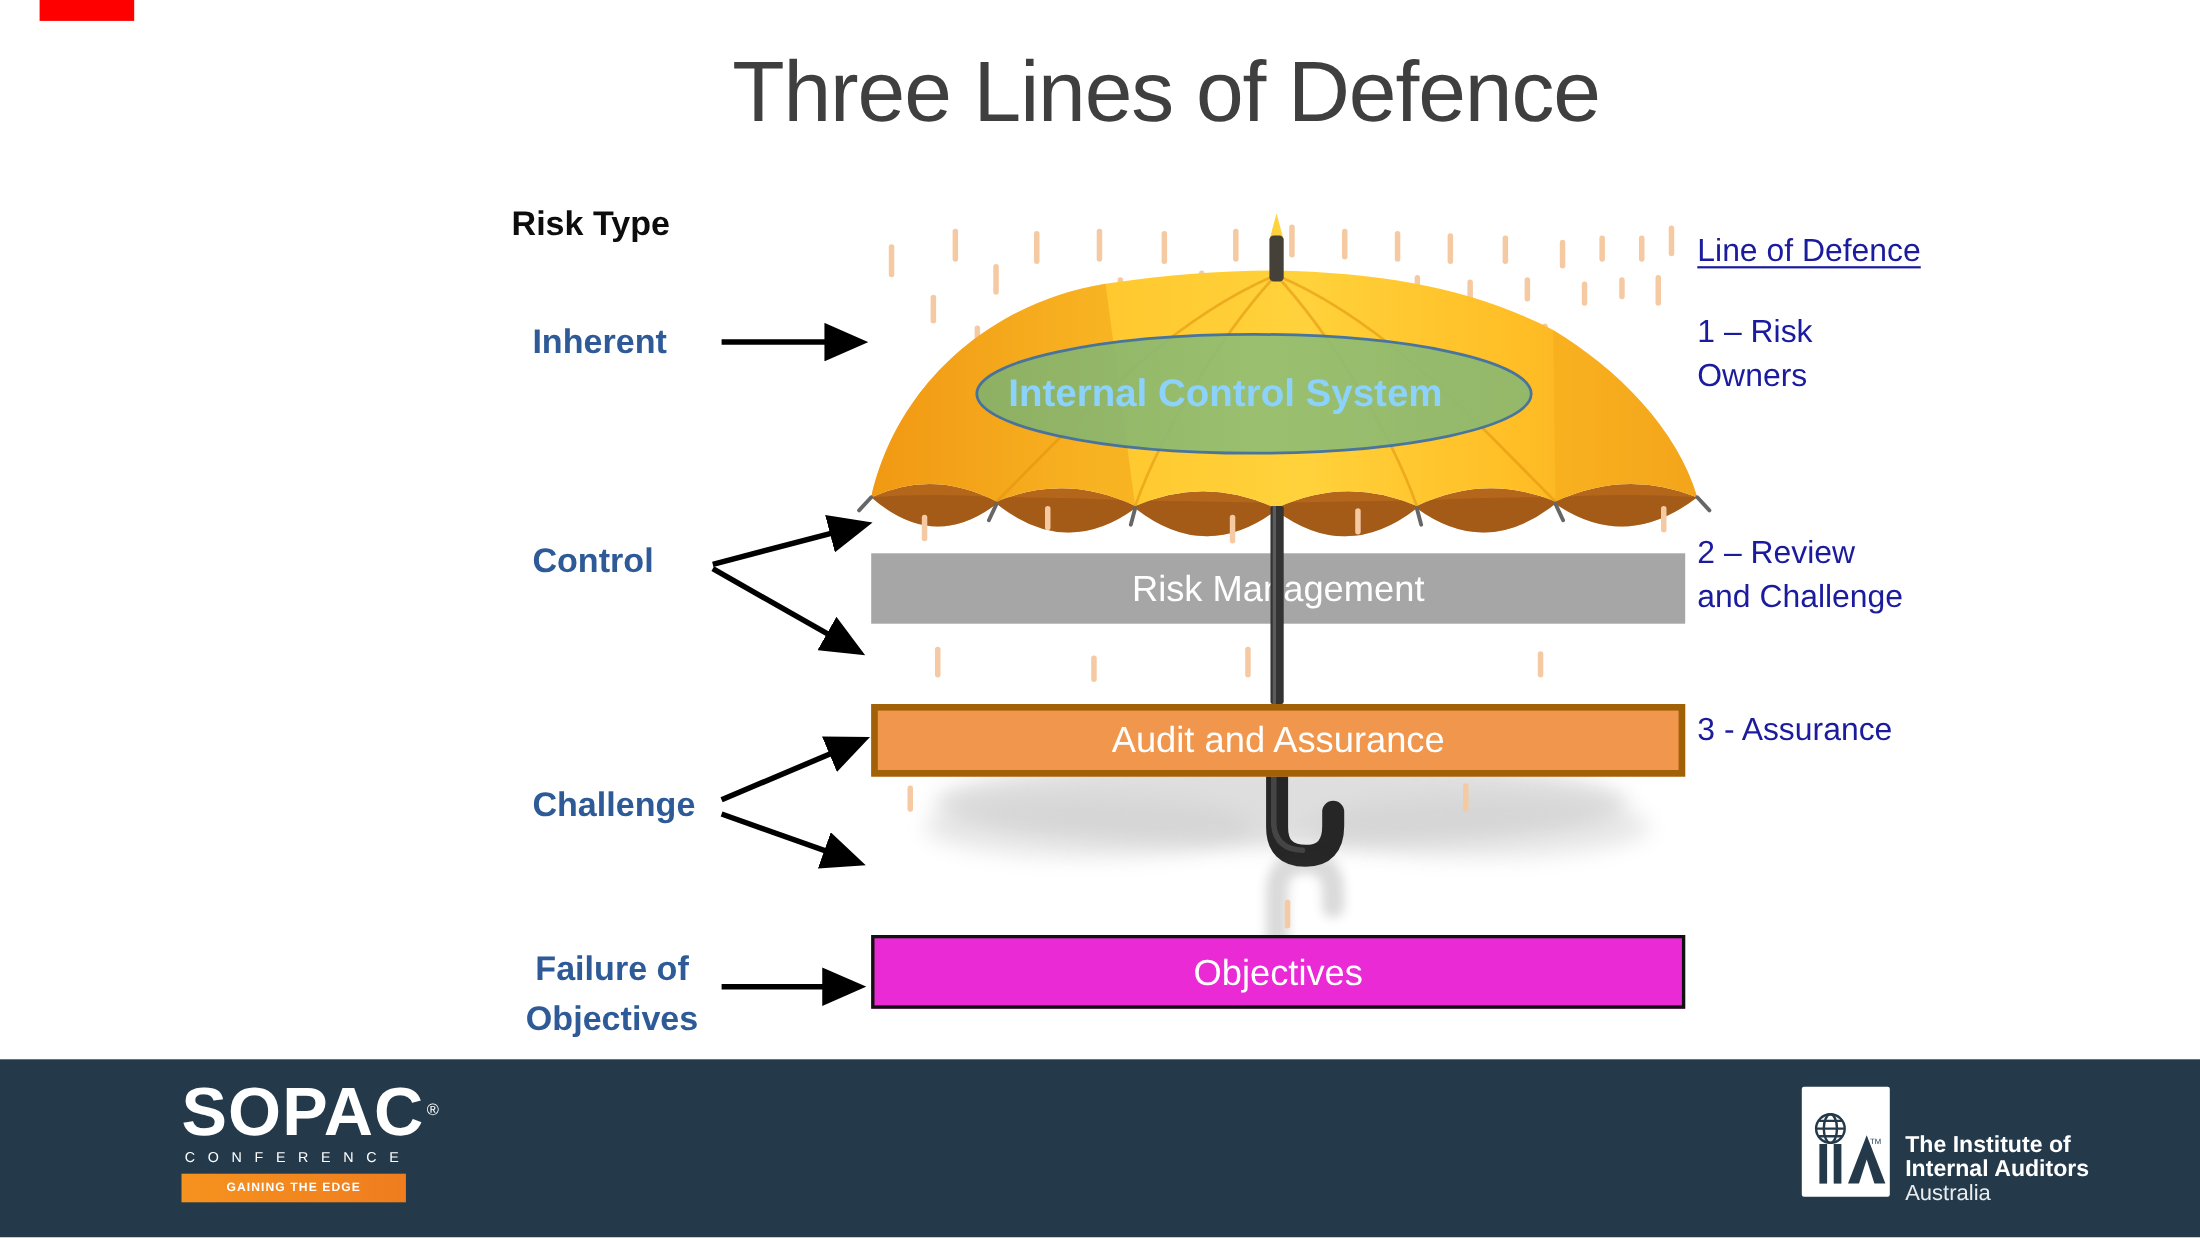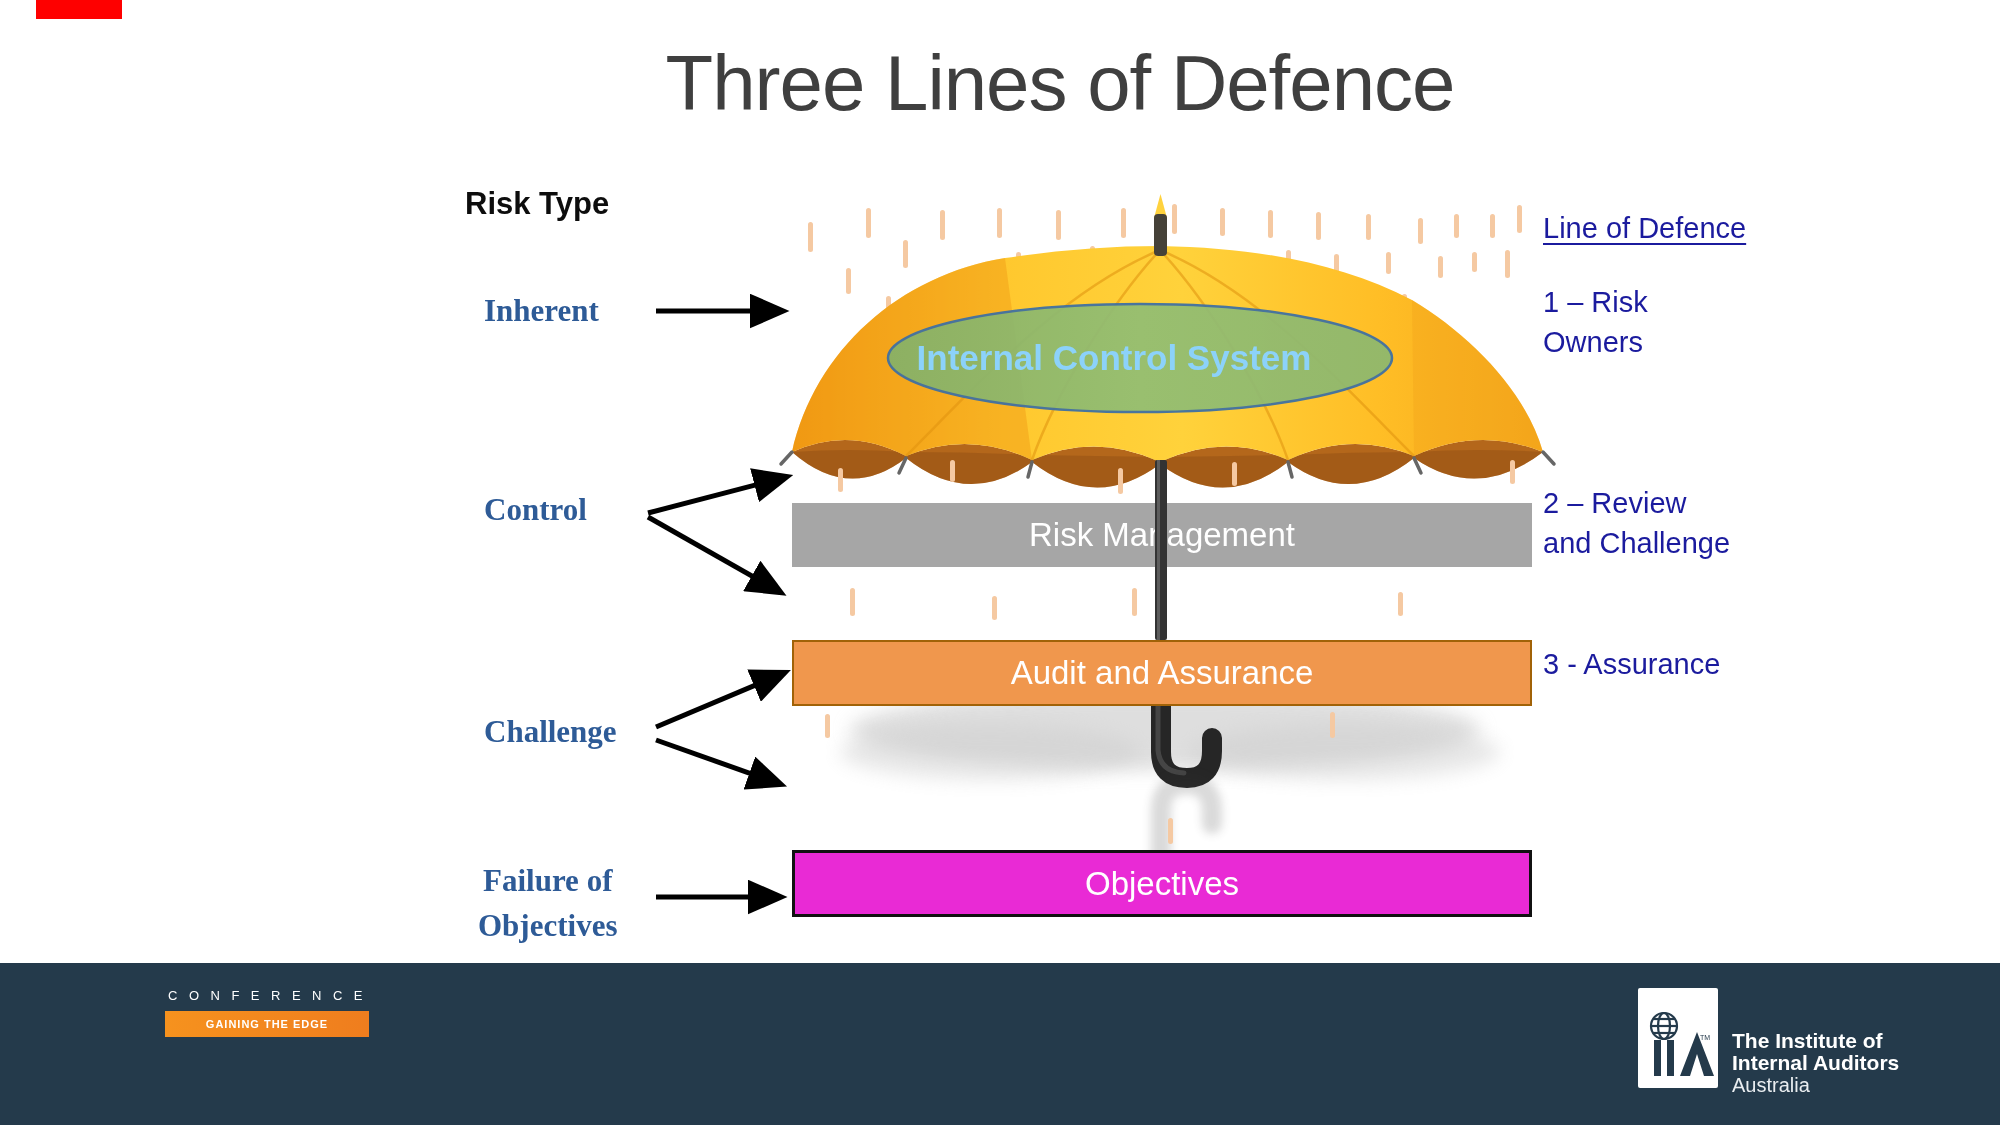--- a/index.html
+++ b/index.html
@@ -9,39 +9,39 @@
 
   
   .corner-mark{left:36px;top:0;width:86px;height:19px;background:var(--corner-mark-red,#fe0000);}
 
   
   .title{left:520px;top:38px;width:1080px;text-align:center;
          font-size:78px;letter-spacing:-1px;color:var(--title-text,#3f3f3f);font-weight:500;}
 
   
   .risk-type{left:465px;top:186px;font-size:31px;font-weight:bold;color:#0d0d0d;text-align:center;}
-  .blue-label{left:484px;font-size:31px;font-weight:bold;color:var(--left-label-blue,#2e5b97);font-family:Liberation Serif, serif;}
+  .blue-label{left:484px;font-size:31px;font-weight:bold;color:var(--left-label-blue,#2e5b97);}
   .lbl-inherent{top:293px;}
   .lbl-control{top:492px;}
   .lbl-detection{top:714px;}
   .lbl-failure{top:858px;left:478px;line-height:45px;text-align:center;}
 
   
   .navy{left:1543px;font-size:29px;color:var(--right-label-navy,#1b1b9e);line-height:40px;}
   .lod-heading{top:208px;text-decoration:underline;text-underline-offset:5px;}
   .dl-1{top:282px;}
   .dl-2{top:483px;}
   .dl-3{top:644px;}
 
   
   .bar{left:792px;width:740px;display:flex;align-items:center;justify-content:center;
        color:#fff;font-size:33px;z-index:2;}
   .bar-gray{top:503px;height:64px;background:var(--risk-management-bar,#a6a6a6);}
   .bar-orange{top:640px;height:66px;background:var(--audit-assurance-bar,#f0974d);
-              border:2px solid #a16207;box-sizing:border-box;}
+              border:6px solid #a16207;box-sizing:border-box;}
   .bar-magenta{top:850px;height:67px;background:var(--objectives-bar,#e92ad5);
                border:3px solid #111;box-sizing:border-box;}
 
   
   .svg-base{left:0;top:0;z-index:1;pointer-events:none;}
   .svg-pole{left:0;top:0;z-index:3;pointer-events:none;}
 
   
   .ics-label{left:890px;top:338px;width:448px;text-align:center;z-index:2;
              font-size:35px;font-weight:bold;color:var(--ellipse-text,#8cd2fa);}
@@ -244,20 +244,23 @@
 </div>
 
 <svg class="abs svg-pole" width="2000" height="1125" viewBox="0 0 2000 1125" style="z-index:3;">
   <rect x="1155" y="460" width="12" height="180" rx="2" fill="#333"></rect>
   <rect x="1157" y="460" width="3" height="180" fill="#6e6e6e" opacity="0.7"></rect>
 </svg>
 
 <div class="abs footer"></div>
 
 <div class="abs sopac">
+  <div class="sopac-word">
+    <span>SOPAC</span><span class="sopac-reg">®</span>
+  </div>
   <div class="sopac-conf">CONFERENCE</div>
   <div class="sopac-badge">GAINING THE EDGE</div>
 </div>
 
 <div class="abs iia">
   <div class="iia-mark">
     <svg width="80" height="100" viewBox="0 0 80 100">
       <g stroke="#243a4b" stroke-width="2.2" fill="none">
         <circle cx="26" cy="38" r="13"></circle>
         <ellipse cx="26" cy="38" rx="6" ry="13"></ellipse>

